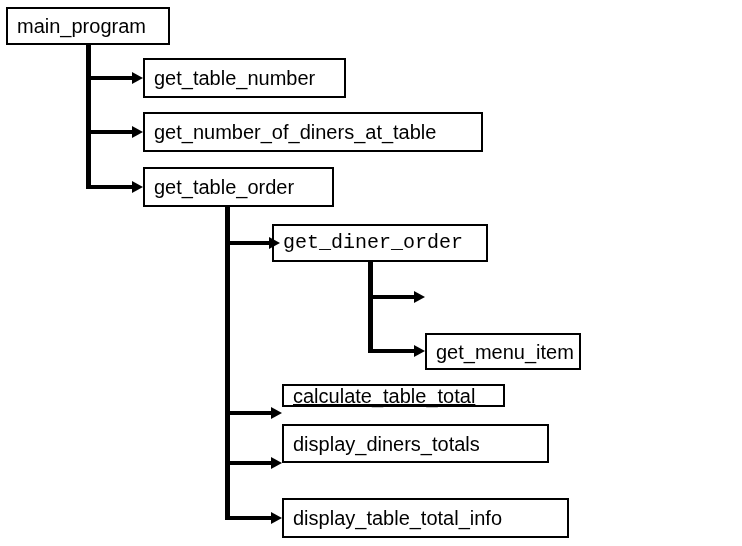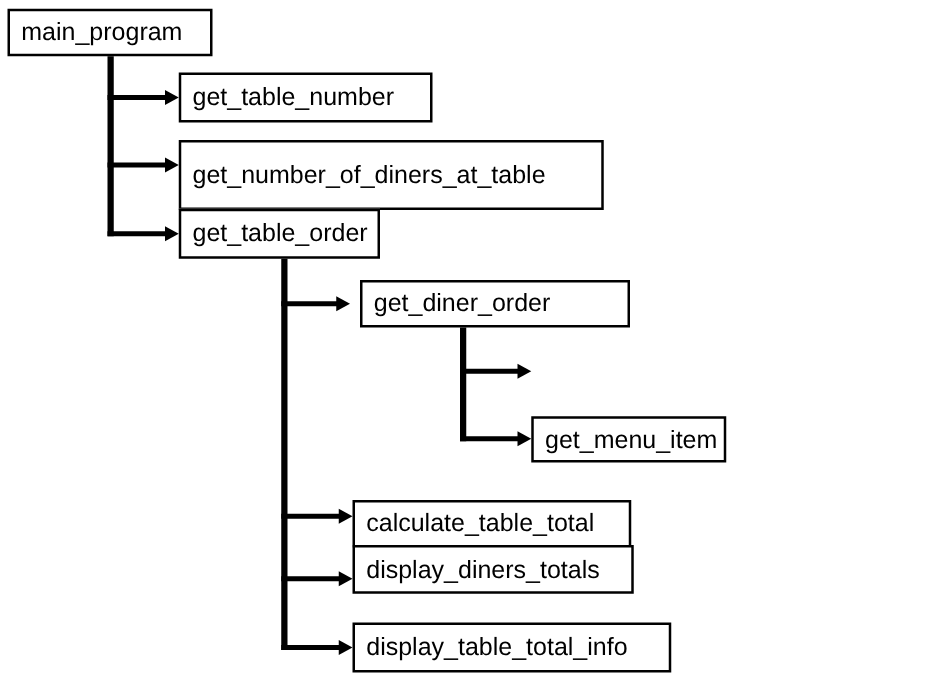--- a/index.html
+++ b/index.html
@@ -54,34 +54,34 @@
 </style>
 </head>
 <body>
 
 <div id="chart">
 
   <div class="node" style="left:6px;   top:7px;   width:164px; height:38px;">main_program</div>
 
   <div class="node" style="left:143px; top:58px;  width:203px; height:40px;text-align:center;">get_table_number</div>
 
-  <div class="node" style="left:143px; top:112px; width:340px; height:56px;">get_number_of_diners_at_table</div>
+  <div class="node" style="left:143px; top:112px; width:340px; height:40px;">get_number_of_diners_at_table</div>
 
-  <div class="node" style="left:143px; top:167px; width:161px; height:40px;">get_table_order</div>
+  <div class="node" style="left:143px; top:167px; width:191px; height:40px;">get_table_order</div>
 
-  <div class="node" style="left:288px; top:224px; width:216px; height:38px;">get_diner_order</div>
+  <div class="node" style="left:272px; top:224px; width:216px; height:38px;font-family:Liberation Mono, monospace;">get_diner_order</div>
 
 
   <div class="node" style="left:425px; top:333px; width:156px; height:37px;">get_menu_item</div>
 
-  <div class="node" style="left:282px; top:400px; width:223px; height:38px;">calculate_table_total</div>
+  <div class="node" style="left:282px; top:384px; width:223px; height:23px;text-decoration:underline;">calculate_table_total</div>
 
-  <div class="node" style="left:282px; top:436px; width:225px; height:39px;">display_diners_totals</div>
+  <div class="node" style="left:282px; top:424px; width:267px; height:39px;">display_diners_totals</div>
 
-  <div class="node" style="left:282px; top:498px; width:255px; height:40px;">display_table_total_info</div>
+  <div class="node" style="left:282px; top:498px; width:287px; height:40px;">display_table_total_info</div>
 
   <div class="trunk" style="left:86px; top:45px; height:144px;"></div>
 
   <div class="shaft" style="left:86px; top:76px; width:47px;"></div>
   <div class="ahead" style="left:132px; top:72px;"></div>
 
   <div class="shaft" style="left:86px; top:130px; width:47px;"></div>
   <div class="ahead" style="left:132px; top:126px;"></div>
 
   <div class="shaft" style="left:86px; top:185px; width:47px;"></div>

